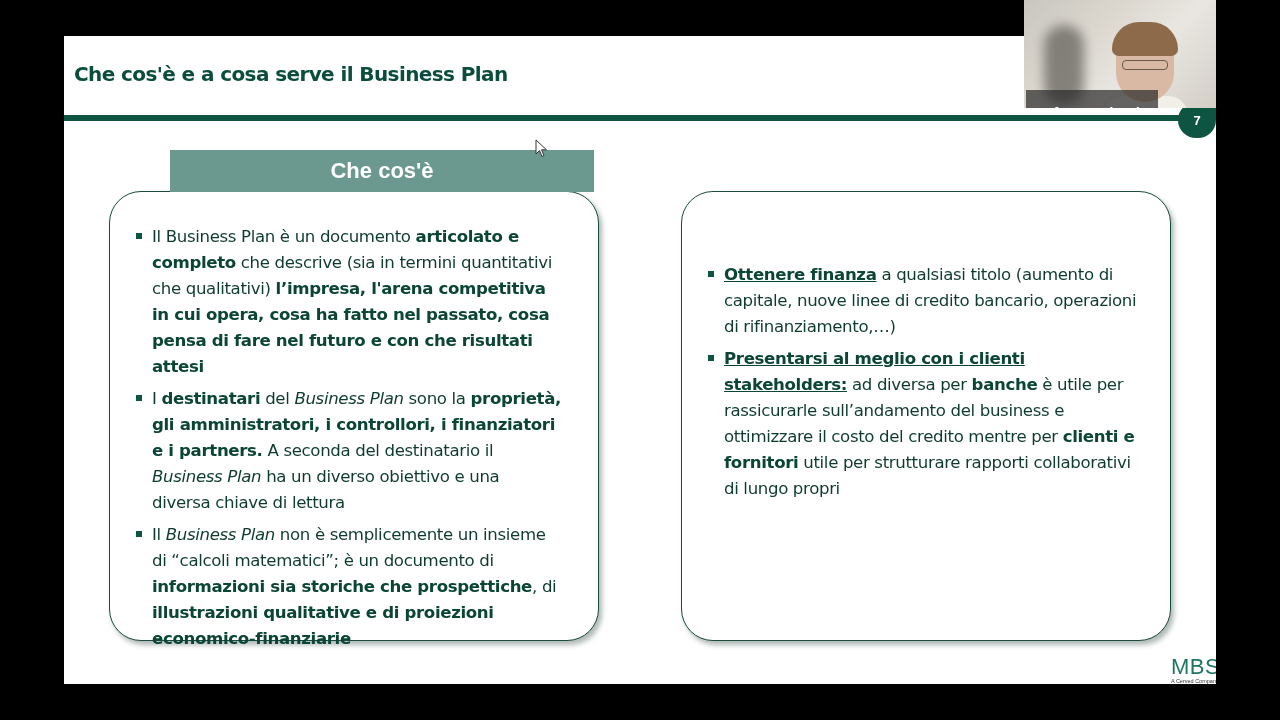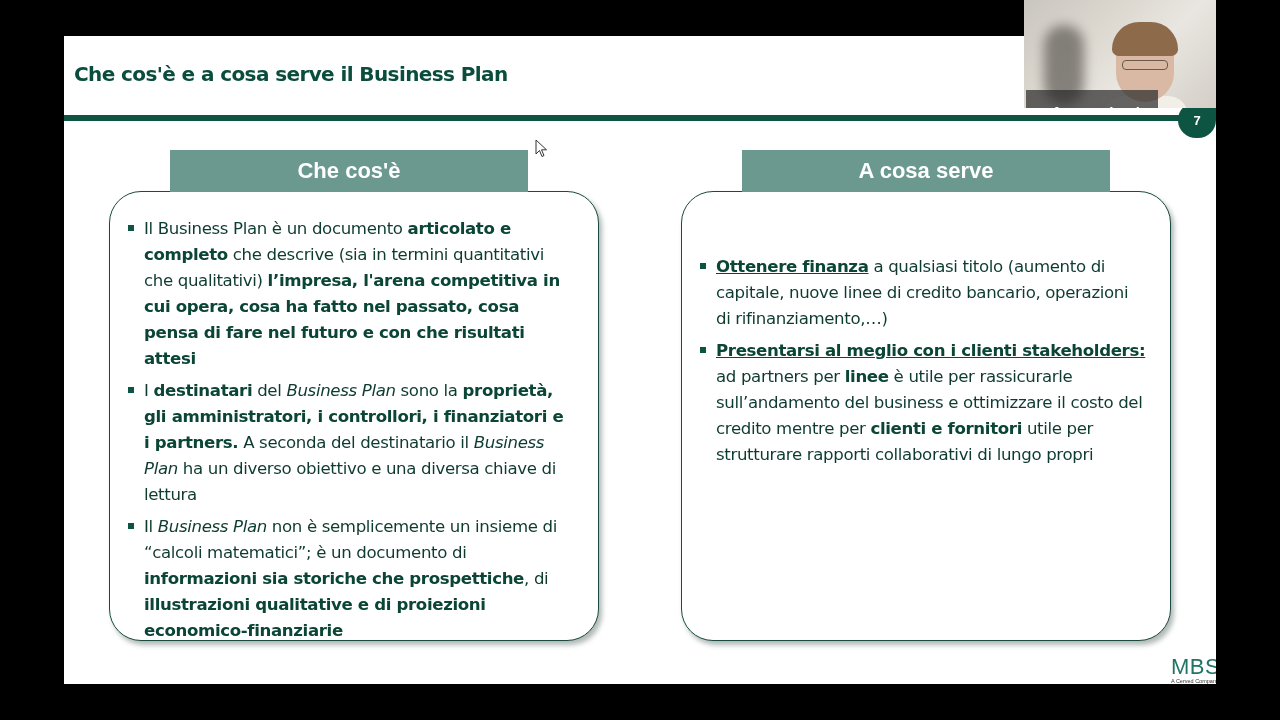--- a/index.html
+++ b/index.html
@@ -33,21 +33,21 @@
       color: #ffffff; font-weight: bold; font-size: 22px;
       display: flex; align-items: center; justify-content: center;
     }
     .panel-box {
       position: absolute; background: #ffffff;
       border: 1.5px solid #1b4a3e; border-radius: 32px;
       box-shadow: 3px 4px 5px rgba(80,100,95,0.45);
       box-sizing: border-box;
     }
     .bullets {
-      list-style: none; margin: 0; padding: 0;
+      list-style: none; margin: 8px; padding: 0;
       font-family: "DejaVu Sans", sans-serif; font-size: 16.6px;
       line-height: 26px; color: #0e3b30; letter-spacing: -0.35px;
     }
     .bullets li { position: relative; padding-left: 26px; margin-bottom: 6px; }
     .bullets li::before {
       content: ""; position: absolute; left: 10px; top: 9px;
       width: 6px; height: 6px; background: #0e5443;
     }
     .b { font-weight: bold; color: #0b4535; }
     .i { font-style: italic; }
@@ -106,29 +106,28 @@
   <div class="title-rule"></div>
   <div class="page-badge">7</div>
 
   <div class="panel-box" style="left:45px; top:155px; width:490px; height:450px; padding:24px 28px 0 8px;">
     <ul class="bullets">
         <li><span>Il Business Plan è un documento </span><span class="b">articolato e completo</span><span> che descrive (sia in termini quantitativi che qualitativi) </span><span class="b">l’impresa, l'arena competitiva in cui opera, cosa ha fatto nel passato, cosa pensa di fare nel futuro e con che risultati attesi</span></li>
         <li><span>I </span><span class="b">destinatari</span><span> del </span><span class="i">Business Plan</span><span> sono la </span><span class="b">proprietà, gli amministratori, i controllori, i finanziatori e i partners.</span><span> A seconda del destinatario il </span><span class="i">Business Plan</span><span> ha un diverso obiettivo e una diversa chiave di lettura</span></li>
         <li><span>Il </span><span class="i">Business Plan</span><span> non è semplicemente un insieme di “calcoli matematici”; è un documento di </span><span class="b">informazioni sia storiche che prospettiche</span><span>, di </span><span class="b">illustrazioni qualitative e di proiezioni economico-finanziarie</span></li>
       </ul>
   </div>
-  <div class="panel-header" style="left:106px; top:114px; width:358px;">Che cos'è</div>
+  <div class="panel-header" style="left:106px; top:114px; width:424px;">Che cos'è</div>
 
   <div class="panel-box" style="left:617px; top:155px; width:490px; height:450px; padding:62px 24px 0 8px;">
     <ul class="bullets">
         <li><span class="u">Ottenere finanza</span><span> a qualsiasi titolo (aumento di capitale, nuove linee di credito bancario, operazioni di rifinanziamento,…)</span></li>
-        <li><span class="u">Presentarsi al meglio con i clienti stakeholders:</span><span> ad partners per </span><span class="b">linee</span><span> è utile per rassicurarle sull’andamento del business e ottimizzare il costo del credito mentre per </span><span class="b">clienti e fornitori</span><span> utile per strutturare rapporti collaborativi di lungo propri</span></li>
+        <li><span class="u">Presentarsi al meglio con i clienti stakeholders:</span><span> ad diversa per </span><span class="b">banche</span><span> è utile per rassicurarle sull’andamento del business e ottimizzare il costo del credito mentre per </span><span class="b">clienti e fornitori</span><span> utile per strutturare rapporti collaborativi di lungo propri</span></li>
       </ul>
   </div>
-  <div class="panel-header" style="left:678px; top:114px; width:368px;">A cosa serve</div>
 
   <div class="logo">
     <span class="logo-text">MBS</span>
     <svg class="logo-wave" viewBox="0 0 34 22">
       <path d="M2 18 C10 14, 16 20, 22 12 C26 7, 30 8, 33 6 L31 12 C27 14, 24 16, 20 19 C14 22, 8 20, 2 18 Z" fill="#1f7565"></path>
       <path d="M2 18 C8 20, 14 22, 20 19 L18 21 C12 22, 6 21, 2 18 Z" fill="#222222"></path>
     </svg>
     <span class="logo-sub">A Cerved Company</span>
   </div>
 

